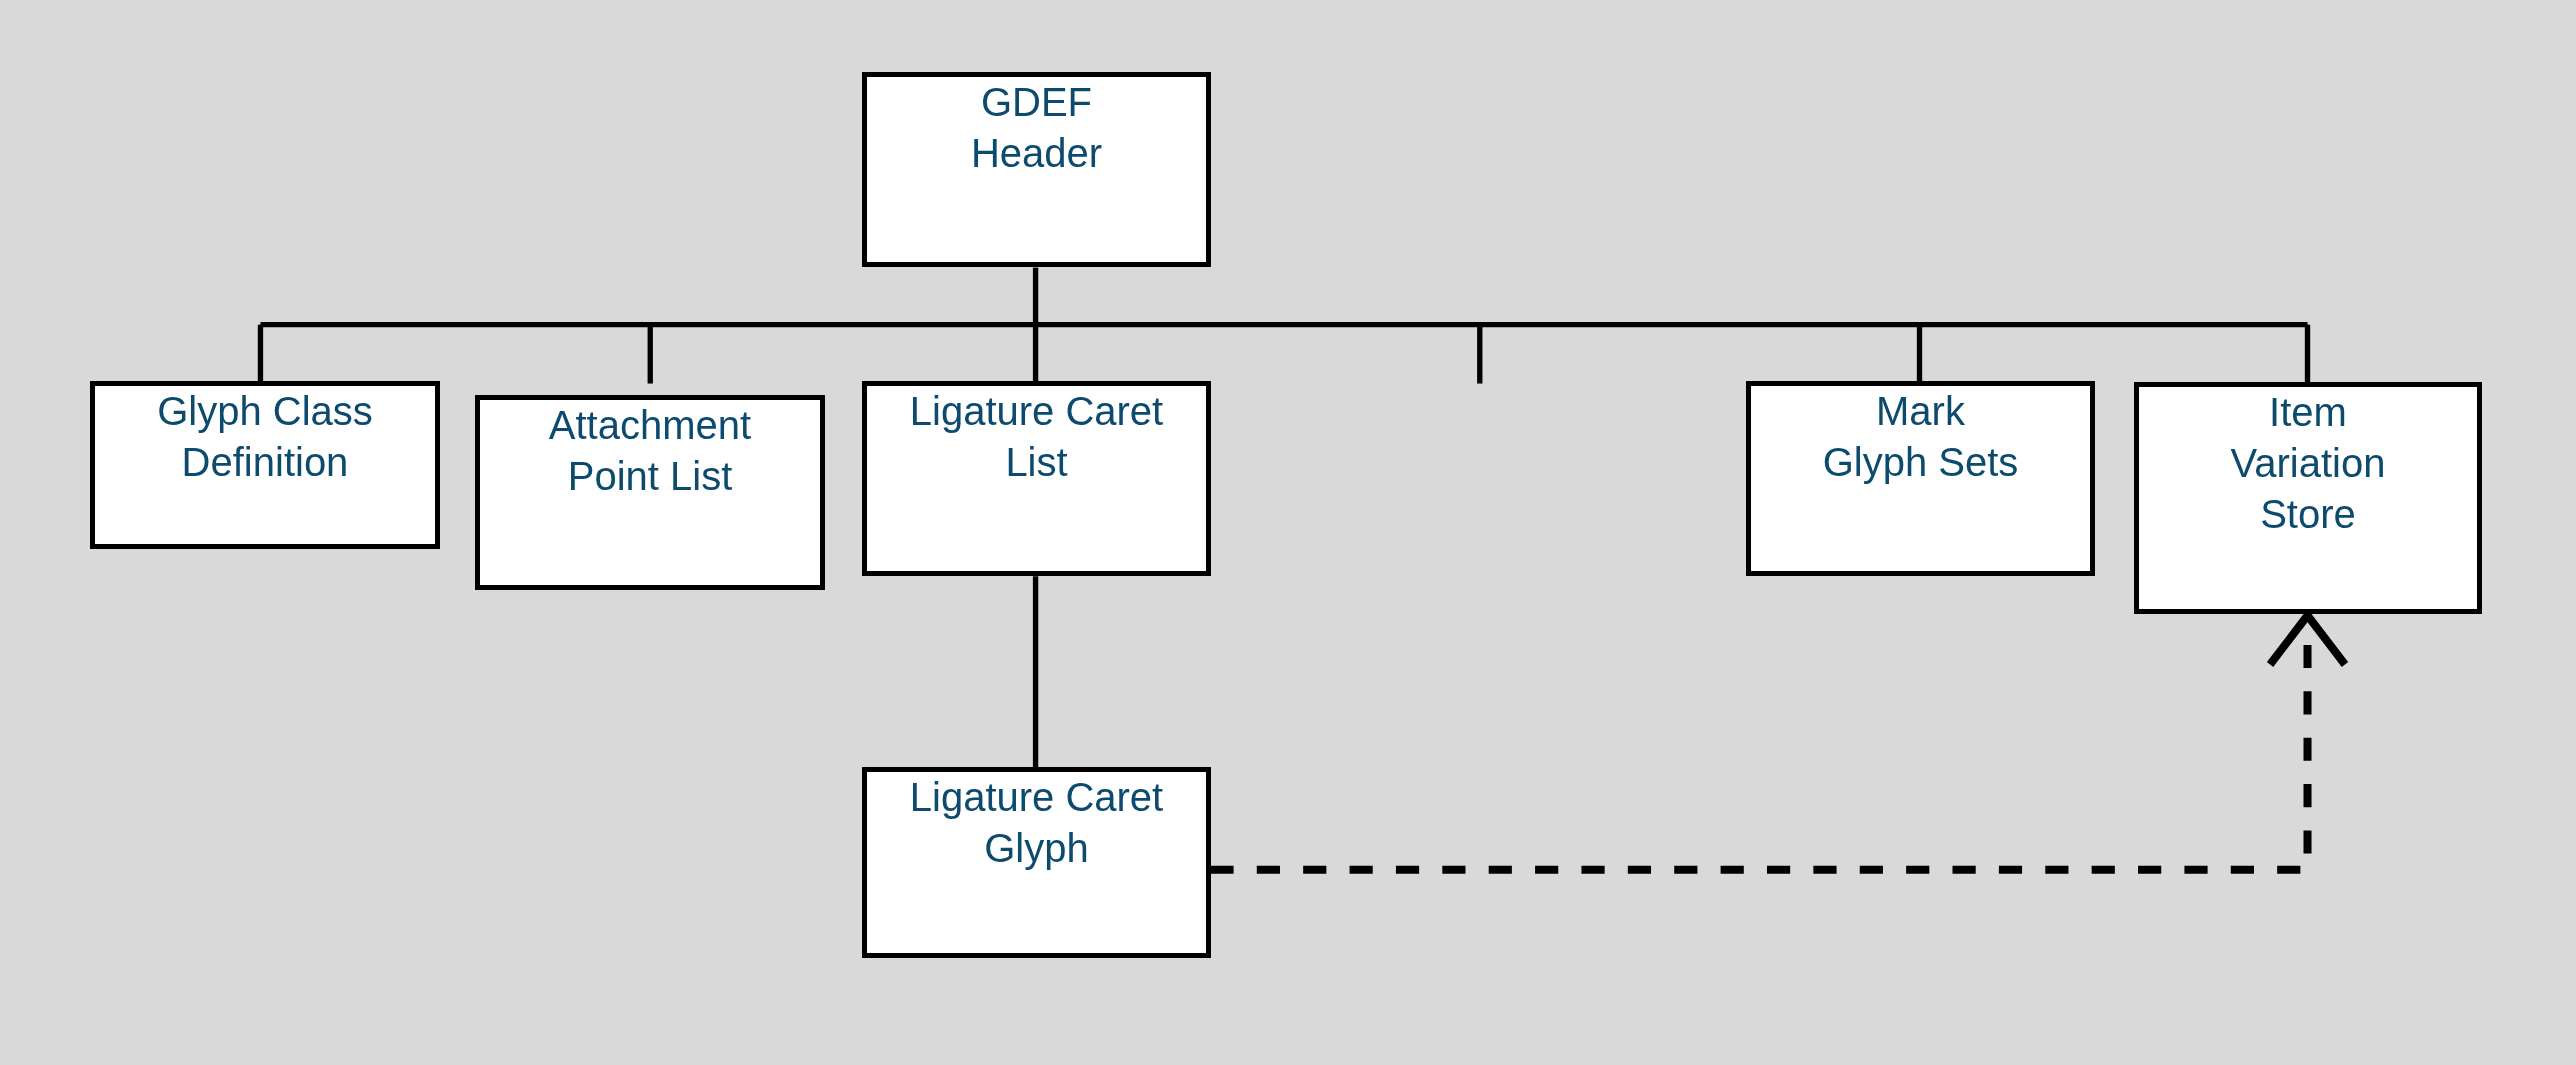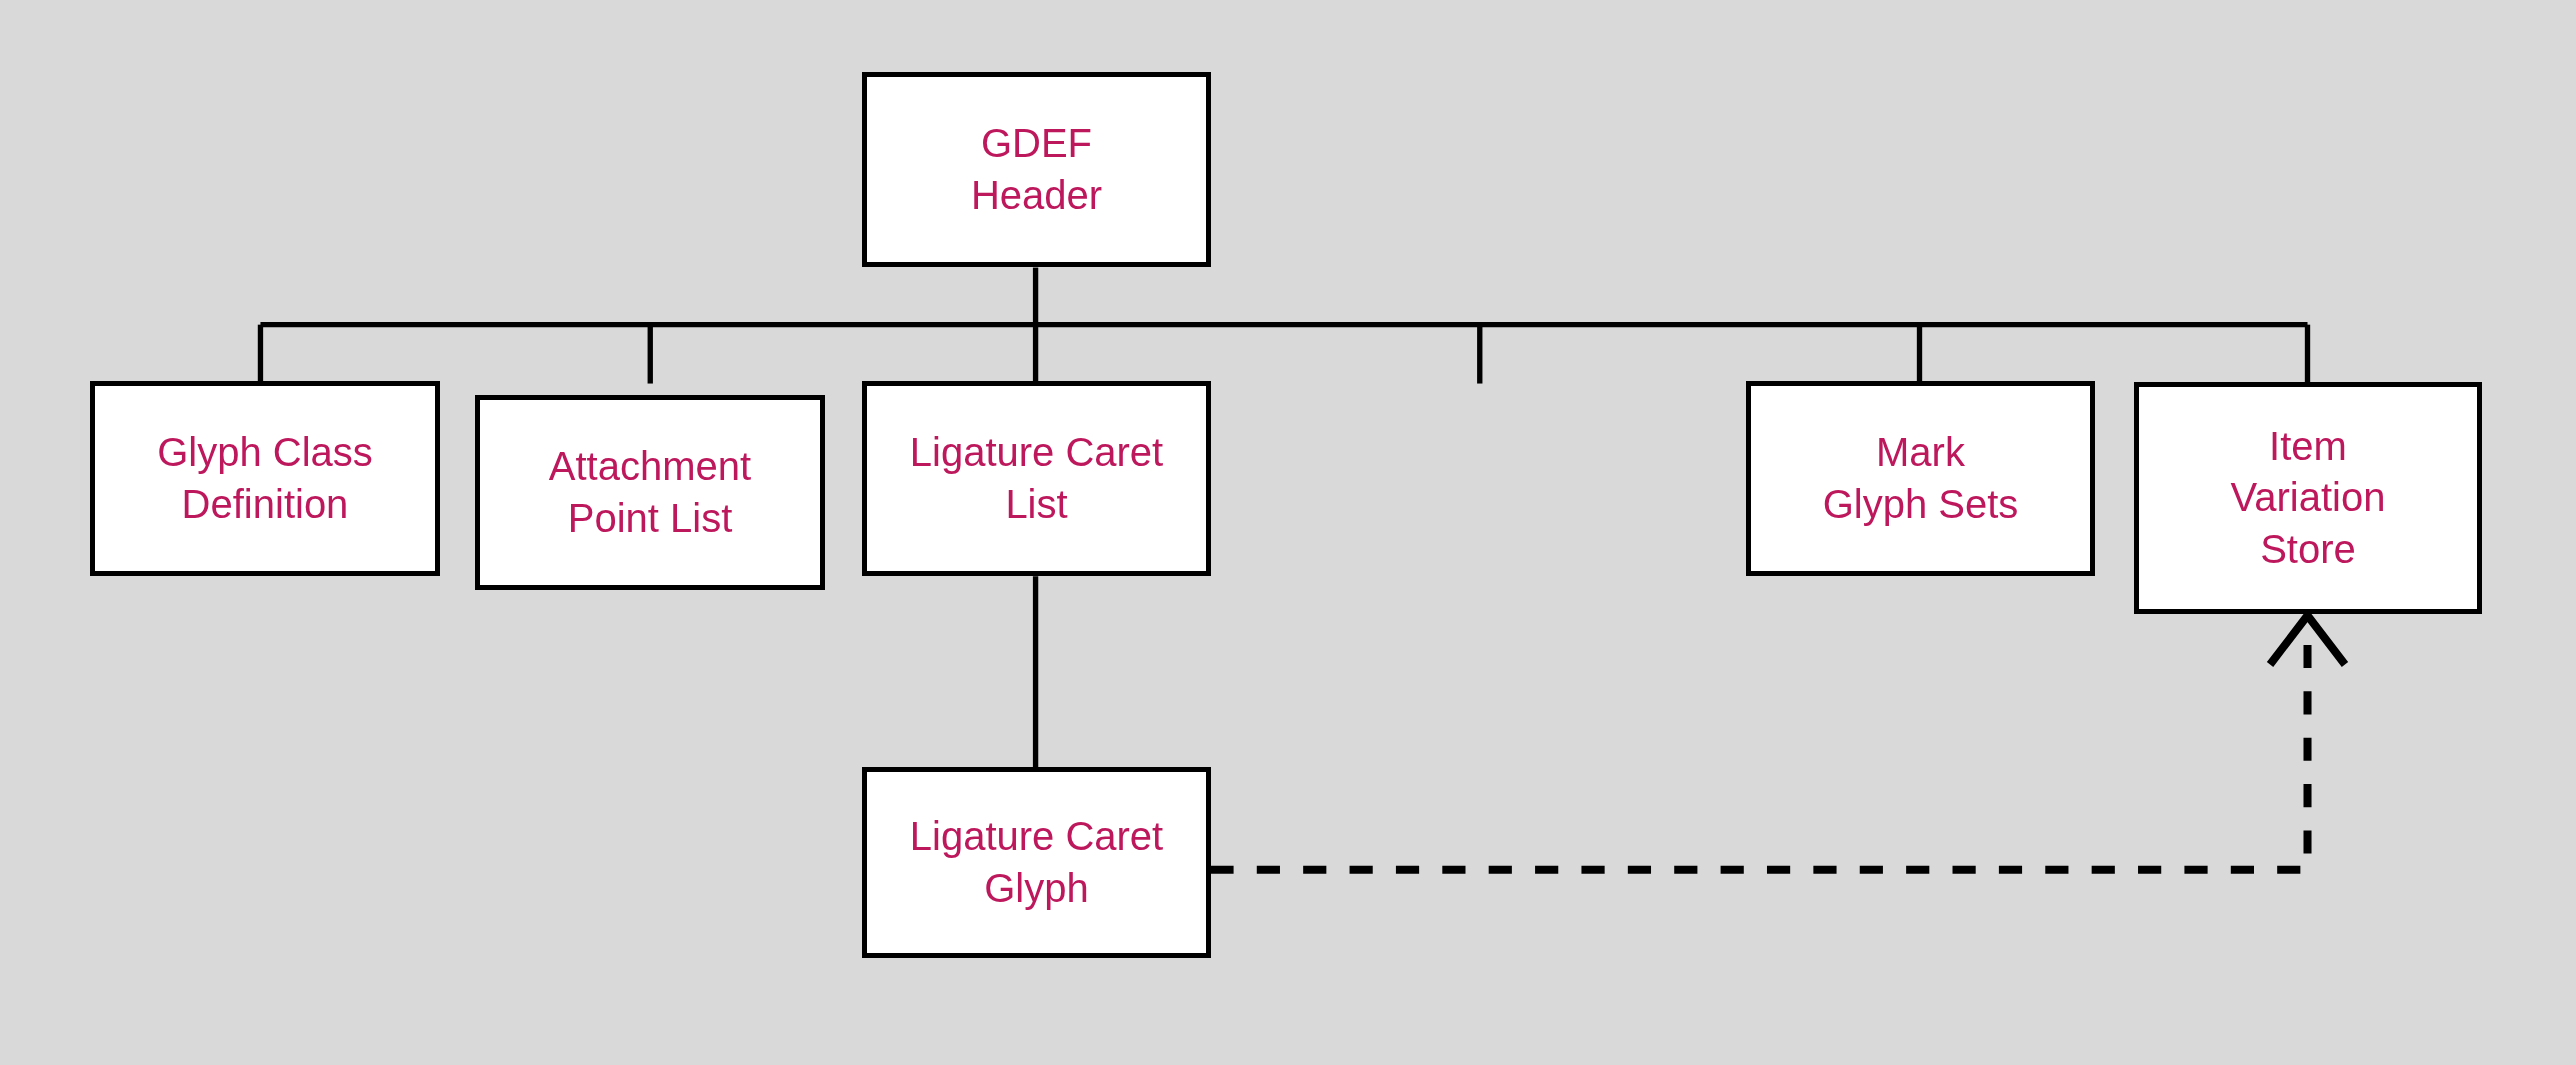--- a/index.html
+++ b/index.html
@@ -23,23 +23,23 @@
     height: 1065px;
   }
   .node {
     position: absolute;
     box-sizing: border-box;
     background: #ffffff;
     border: 5.4px solid #000000;
     display: flex;
     flex-direction: column;
     align-items: center;
-    justify-content: center;
+    justify-content: flex-start;
     text-align: center;
-    color: #be185d;
+    color: #0c4a6e;
     font-family: "Liberation Sans", sans-serif;
     font-size: 40px;
     line-height: 1.28;
     letter-spacing: 0px;
     z-index: 2;
   }
   .node-line {
     display: block;
     white-space: nowrap;
   }
@@ -67,21 +67,21 @@
     <path d="M 1357 975 L 2587 975 L 2587 700" fill="none" stroke="#000000" stroke-width="9" stroke-dasharray="26 26" stroke-linecap="butt"></path>
 
     <path d="M 2545 745 L 2587 690 L 2629 745" fill="none" stroke="#000000" stroke-width="9" stroke-linecap="butt" stroke-linejoin="miter"></path>
   </svg>
 
   <div class="node" style="left:862px; top:72px; width:349px; height:195px;">
     <span class="node-line">GDEF</span>
     <span class="node-line">Header</span>
   </div>
 
-  <div class="node" style="left:90px; top:381px; width:350px; height:195px;">
+  <div class="node" style="left:90px; top:381px; width:350px; height:168px;">
     <span class="node-line">Glyph Class</span>
     <span class="node-line">Definition</span>
   </div>
 
   <div class="node" style="left:475px; top:381px; width:350px; height:195px;margin-top:14px;">
     <span class="node-line">Attachment</span>
     <span class="node-line">Point List</span>
   </div>
 
   <div class="node" style="left:862px; top:381px; width:349px; height:195px;">

